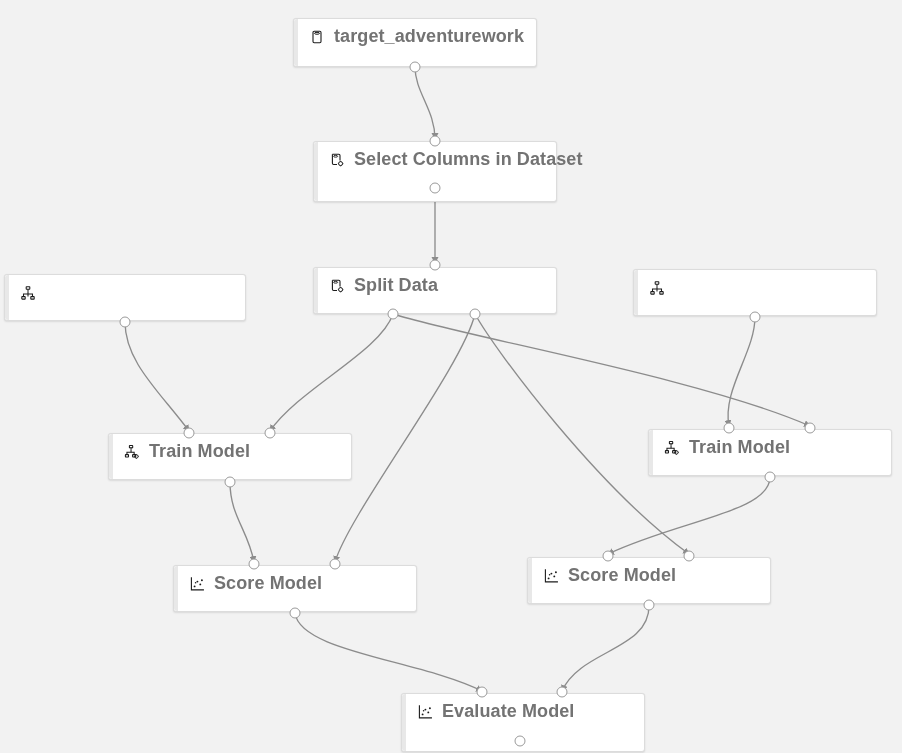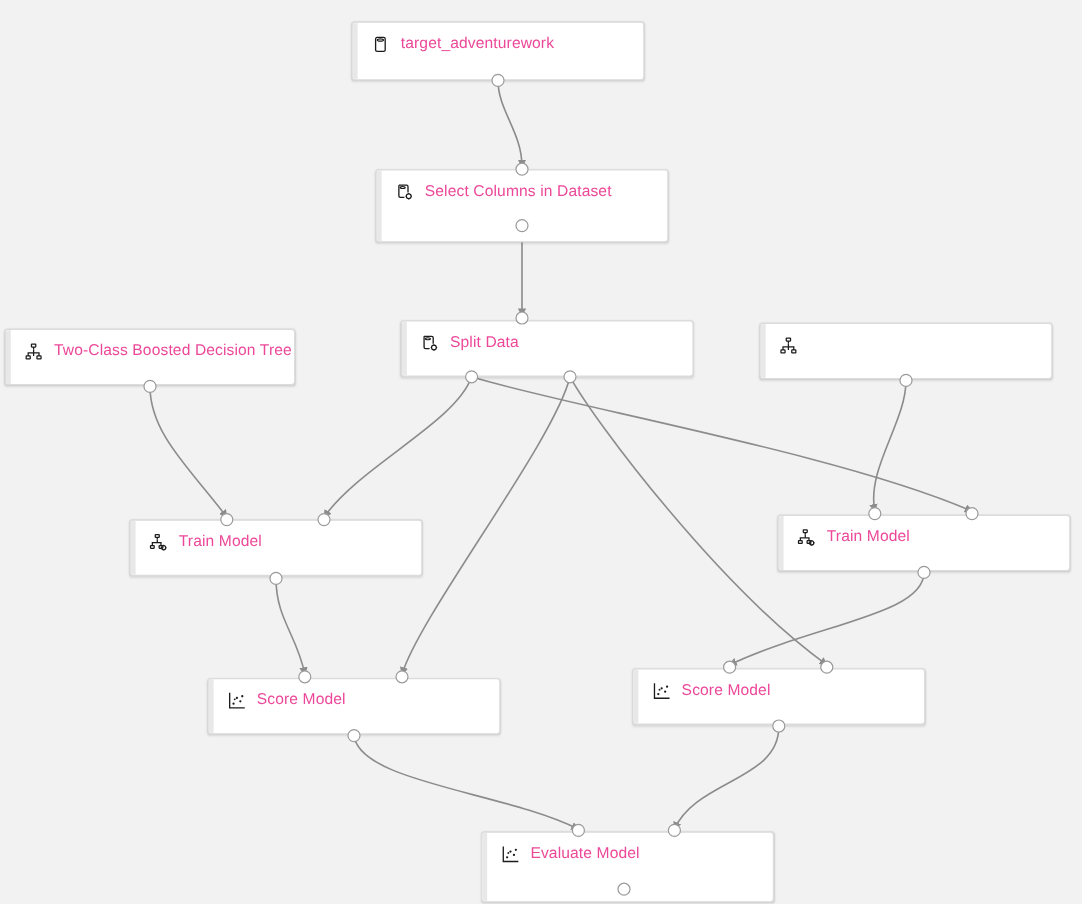--- a/index.html
+++ b/index.html
@@ -62,25 +62,26 @@
   .node-icon {
     flex: 0 0 auto;
     width: 16px;
     height: 16px;
     display: block;
     color: #1b1b1b;
     margin-top: 1px;
   }
   .node-icon svg { display: block; }
   .node-label {
-    font-size: 13px;
+    font-size: 18px;
     line-height: 16px;
-    color: #ec4899;
+    color: #737373;
     white-space: nowrap;
     letter-spacing: 0.1px;
+    font-weight: bold;
   }
   .port {
     position: absolute;
     width: 11px;
     height: 11px;
     box-sizing: border-box;
     border-radius: 50%;
     background: #ffffff;
     border: 1.2px solid #9a9a9a;
     z-index: 3;
@@ -135,21 +136,21 @@
       <path d="M3.4 2.3 h6.4 a1.2 1.2 0 0 1 1.2 1.2 v5.0"></path>
       <path d="M3.4 2.3 v9.0 a1.2 1.2 0 0 0 1.2 1.2 h3.4"></path>
       <ellipse cx="6.6" cy="4.3" rx="2.1" ry="0.85" stroke-width="0.9"></ellipse>
       <circle cx="11.6" cy="11.6" r="2.0" stroke-width="1"></circle>
       <path d="M11.6 8.9 v0.8 M11.6 13.5 v0.8 M8.9 11.6 h0.8 M13.5 11.6 h0.8" stroke-width="0.9"></path>
     </svg>
           </span>
           <span class="node-label">Select Columns in Dataset</span>
         </div>
       </div>
-      <div class="node" style="left: 313px; top: 267px; width: 244px; height: 47px; margin-left: 21px;">
+      <div class="node" style="left: 313px; top: 267px; width: 244px; height: 47px;">
         <div class="node-accent"></div>
         <div class="node-body">
           <span class="node-icon">
             <svg viewBox="0 0 16 16" width="16" height="16" fill="none" stroke="currentColor" stroke-width="1.1">
       <path d="M3.4 2.3 h6.4 a1.2 1.2 0 0 1 1.2 1.2 v5.0"></path>
       <path d="M3.4 2.3 v9.0 a1.2 1.2 0 0 0 1.2 1.2 h3.4"></path>
       <ellipse cx="6.6" cy="4.3" rx="2.1" ry="0.85" stroke-width="0.9"></ellipse>
       <circle cx="11.6" cy="11.6" r="2.0" stroke-width="1"></circle>
       <path d="M11.6 8.9 v0.8 M11.6 13.5 v0.8 M8.9 11.6 h0.8 M13.5 11.6 h0.8" stroke-width="0.9"></path>
     </svg>
@@ -164,21 +165,20 @@
             <svg viewBox="0 0 16 16" width="16" height="16" fill="none" stroke="currentColor" stroke-width="1.05">
       <rect x="6.2" y="1.7" width="3.6" height="2.5" rx="0.4"></rect>
       <rect x="1.8" y="11.6" width="3.4" height="2.5" rx="0.4"></rect>
       <rect x="10.8" y="11.6" width="3.4" height="2.5" rx="0.4"></rect>
       <path d="M8 4.2 v2.1"></path>
       <path d="M3.5 11.6 v-2.6 h9 v2.6"></path>
       <path d="M8 6.3 v2.7"></path>
       <path d="M8 9.0 v2.6"></path>
     </svg>
           </span>
-          <span class="node-label">Two-Class Boosted Decision Tree</span>
         </div>
       </div>
       <div class="node" style="left: 633px; top: 269px; width: 244px; height: 47px;">
         <div class="node-accent"></div>
         <div class="node-body">
           <span class="node-icon">
             <svg viewBox="0 0 16 16" width="16" height="16" fill="none" stroke="currentColor" stroke-width="1.05">
       <rect x="6.2" y="1.7" width="3.6" height="2.5" rx="0.4"></rect>
       <rect x="1.8" y="11.6" width="3.4" height="2.5" rx="0.4"></rect>
       <rect x="10.8" y="11.6" width="3.4" height="2.5" rx="0.4"></rect>

